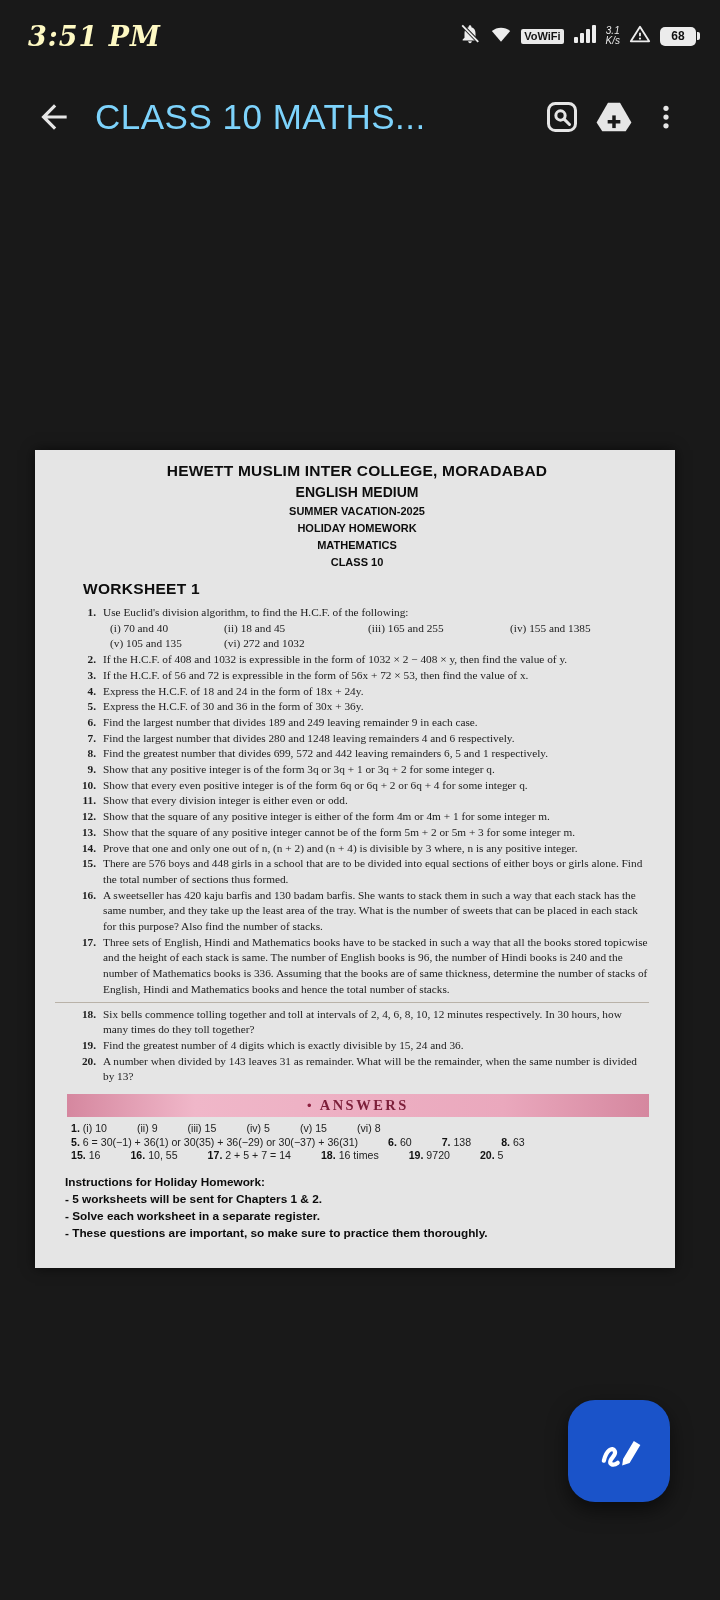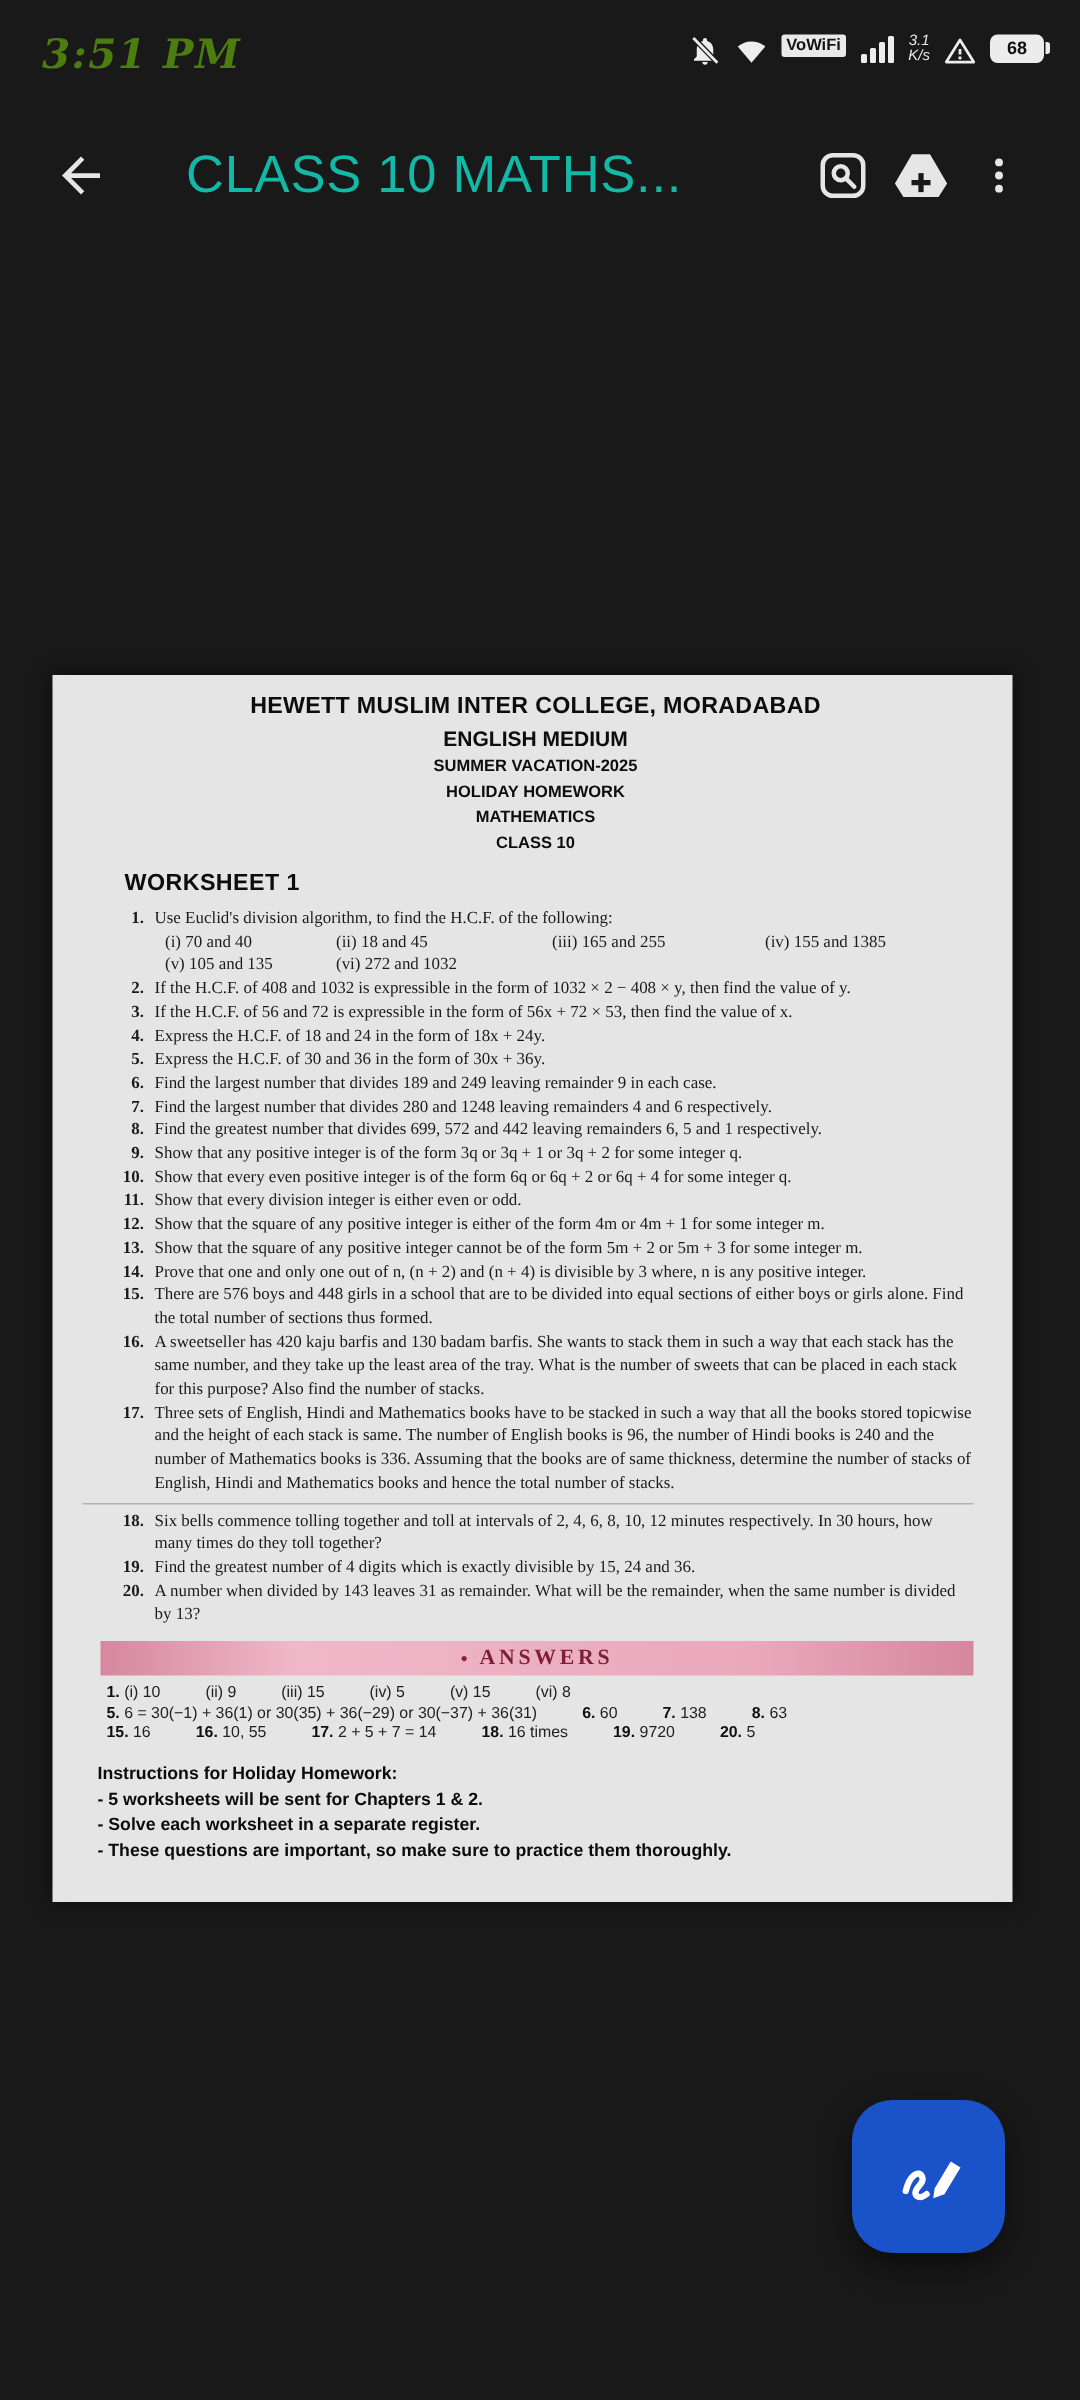--- a/index.html
+++ b/index.html
@@ -1,31 +1,31 @@
 <!DOCTYPE html>
 <html><head>
 <meta charset="utf-8">
 <style>
   *{margin:0;padding:0;box-sizing:border-box;}
   html,body{width:720px;height:1600px;}
   body{background:#191919;position:relative;overflow:hidden;font-family:"Liberation Sans",sans-serif;}
 
   
   .status-bar{position:absolute;top:0;left:0;right:0;height:64px;display:flex;align-items:center;justify-content:space-between;padding:8px 24px 0 28px;color:#f2f2f2;}
-  .time{font-family:"DejaVu Serif",serif;font-style:italic;font-weight:700;font-size:27px;letter-spacing:1px;color:#4d7c0f;}
-  .sb-icons{display:flex;align-items:flex-start;gap:9px;}
+  .time{font-family:"DejaVu Serif",serif;font-style:italic;font-weight:700;font-size:27px;letter-spacing:1px;color:#fef9c3;}
+  .sb-icons{display:flex;align-items:center;gap:9px;}
   .vowifi{background:#e9e9e9;color:#141414;font-size:11px;font-weight:700;padding:2px 3px;border-radius:2px;line-height:1;}
   .speed{display:flex;flex-direction:column;align-items:center;font-size:10px;line-height:10px;font-style:italic;color:#e8e8e8;}
   .battery{position:relative;min-width:36px;height:19px;background:#ececec;border-radius:5px;color:#101010;font-size:12px;font-weight:700;display:flex;align-items:center;justify-content:center;padding:0 4px;}
   .battery::after{content:"";position:absolute;right:-4px;top:5.5px;width:3px;height:8px;background:#ececec;border-radius:0 2px 2px 0;}
 
   
   .app-bar{position:absolute;top:78px;left:0;right:0;height:78px;display:flex;align-items:center;padding:0 28px;}
   .icon-btn{width:52px;height:52px;display:flex;align-items:center;justify-content:center;flex:none;}
-  .app-title{flex:1;font-size:35px;color:#14b8a6;letter-spacing:.5px;margin-left:44px;white-space:nowrap;overflow:hidden;}
+  .app-title{flex:1;font-size:35px;color:#7dd3fc;letter-spacing:.5px;margin-left:15px;white-space:nowrap;overflow:hidden;}
 
   
   .paper{position:absolute;left:35px;top:450px;width:640px;height:818px;background:#e5e5e5;color:#161616;padding:8px 26px 0 30px;overflow:hidden;box-shadow:0 0 12px rgba(0,0,0,.6);}
   .doc-header{text-align:center;font-weight:700;color:#0d0d0d;}
   .doc-header .h0{font-size:15.5px;margin-top:4px;letter-spacing:.2px;}
   .doc-header .h1{font-size:14px;margin-top:4px;}
   .doc-header .h2,.doc-header .h3,.doc-header .h4,.doc-header .h5{font-size:11px;margin-top:5px;}
   .ws-title{font-size:15.5px;font-weight:700;margin:12px 0 7px 18px;letter-spacing:.3px;color:#0d0d0d;}
 
   .qlist{font-family:"Liberation Serif",serif;font-size:11.3px;line-height:15.7px;margin-left:10px;color:#1b1b1b;}

